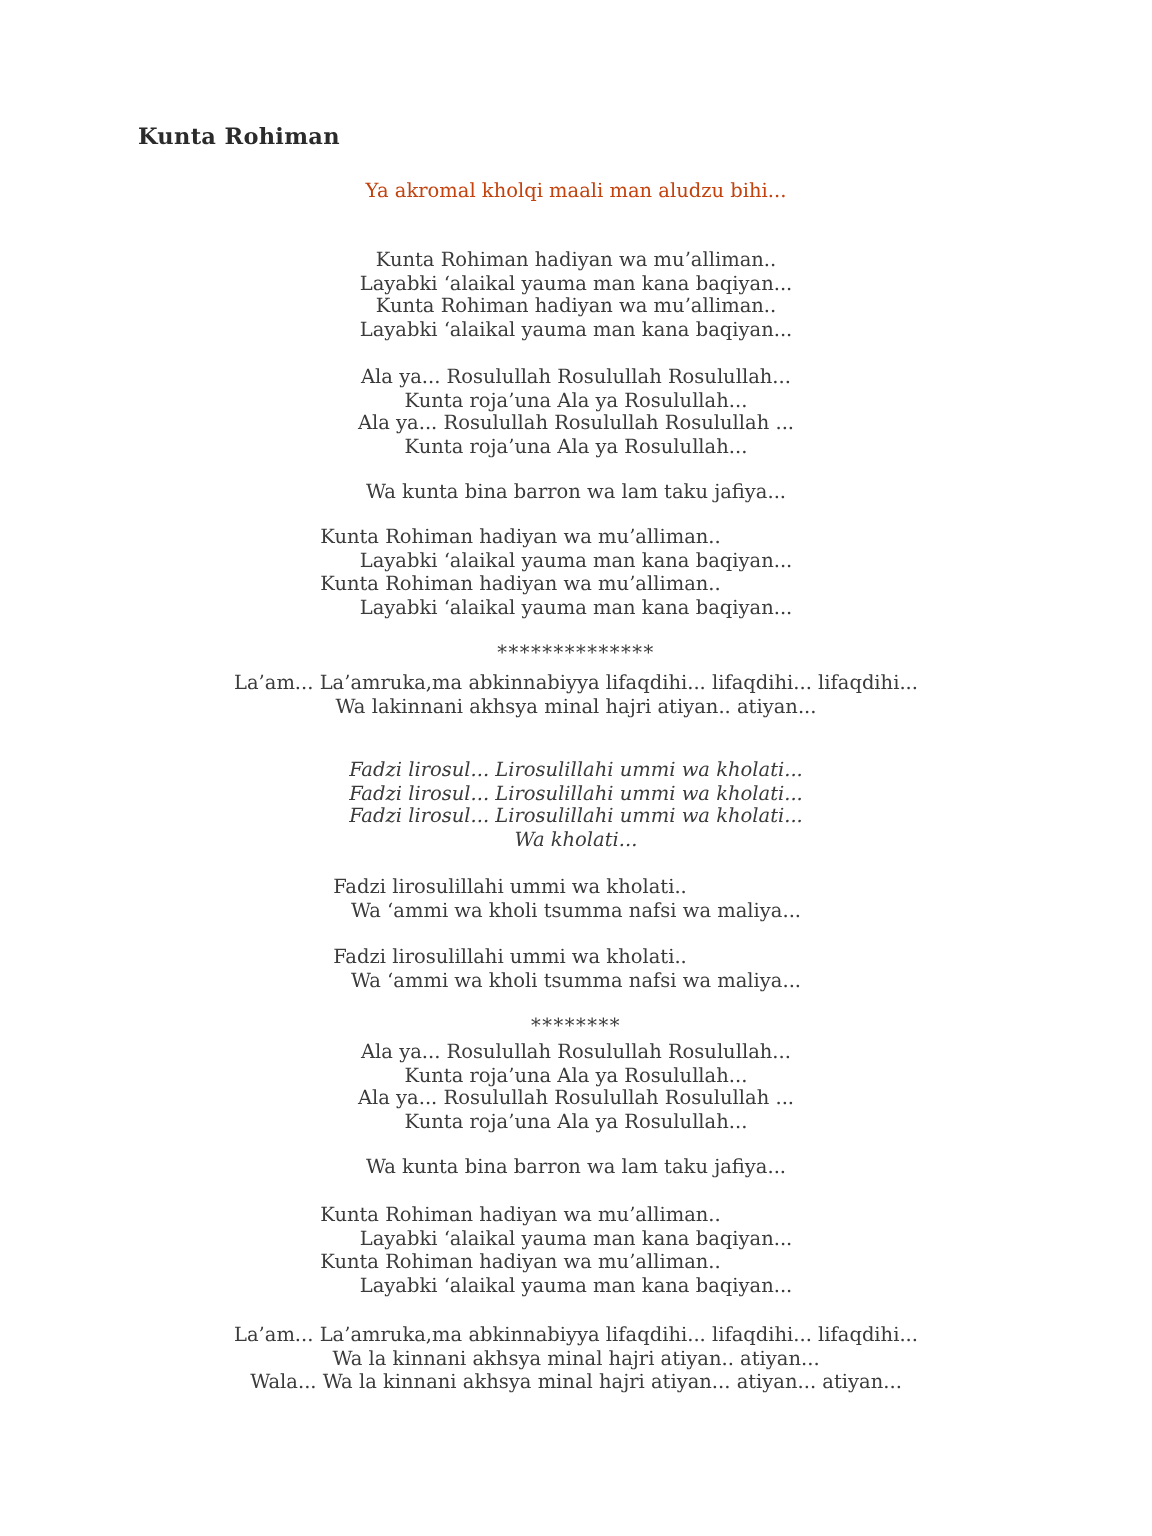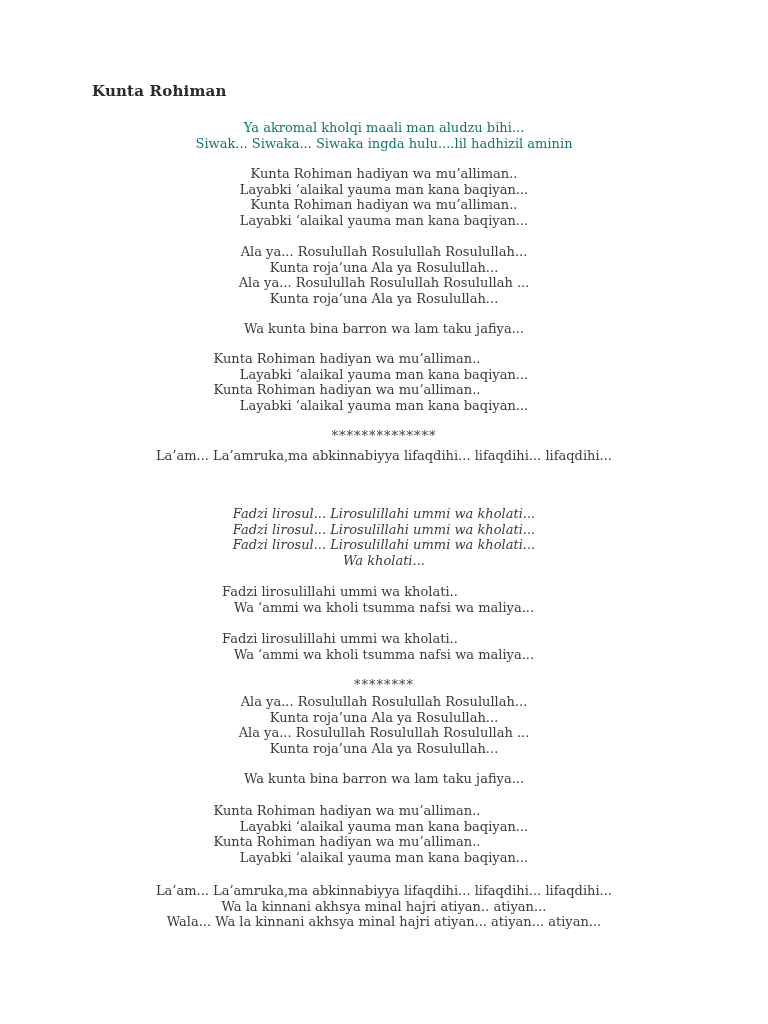--- a/index.html
+++ b/index.html
@@ -33,23 +33,22 @@
     white-space: pre;
   }
   .separator { letter-spacing: 1px; }
 </style>
 </head>
 <body>
 
 <div class="page" style="background: rgb(255, 255, 255); color: rgb(59, 59, 59);">
   <h1 class="doc-title" style="color: rgb(43, 43, 43);">Kunta Rohiman</h1>
   <div id="blocks">
-      <div class="block" style="top: 120px; color: #0f766e;">
+      <div class="block" style="top: 120px; color: #c2410c;">
         <div class="line">Ya akromal kholqi maali man aludzu bihi...</div>
-        <div class="line">Siwak... Siwaka... Siwaka ingda hulu....lil hadhizil aminin</div>
       </div>
       <div class="block" style="top: 166px;">
         <div class="line">Kunta Rohiman hadiyan wa mu’alliman..</div>
         <div class="line">Layabki ‘alaikal yauma man kana baqiyan...</div>
         <div class="line">Kunta Rohiman hadiyan wa mu’alliman..</div>
         <div class="line">Layabki ‘alaikal yauma man kana baqiyan...</div>
       </div>
       <div class="block" style="top: 244px;">
         <div class="line">Ala ya... Rosulullah Rosulullah Rosulullah...</div>
         <div class="line">Kunta roja’una Ala ya Rosulullah...</div>
@@ -63,20 +62,21 @@
         <div class="line" style="left: -37px;">Kunta Rohiman hadiyan wa mu’alliman..</div>
         <div class="line">Layabki ‘alaikal yauma man kana baqiyan...</div>
         <div class="line" style="left: -37px;">Kunta Rohiman hadiyan wa mu’alliman..</div>
         <div class="line">Layabki ‘alaikal yauma man kana baqiyan...</div>
       </div>
       <div class="block separator" style="top: 428px;">
         <div class="line">**************</div>
       </div>
       <div class="block" style="top: 448px;">
         <div class="line">La’am... La’amruka,ma abkinnabiyya lifaqdihi... lifaqdihi... lifaqdihi...</div>
+        <div class="line">Wa lakinnani akhsya minal hajri atiyan.. atiyan...</div>
       </div>
       <div class="block" style="top: 506px; font-style: italic;">
         <div class="line">Fadzi lirosul... Lirosulillahi ummi wa kholati...</div>
         <div class="line">Fadzi lirosul... Lirosulillahi ummi wa kholati...</div>
         <div class="line">Fadzi lirosul... Lirosulillahi ummi wa kholati...</div>
         <div class="line">Wa kholati...</div>
       </div>
       <div class="block" style="top: 584px;">
         <div class="line" style="left: -44px;">Fadzi lirosulillahi ummi wa kholati..</div>
         <div class="line">Wa ‘ammi wa kholi tsumma nafsi wa maliya...</div>

